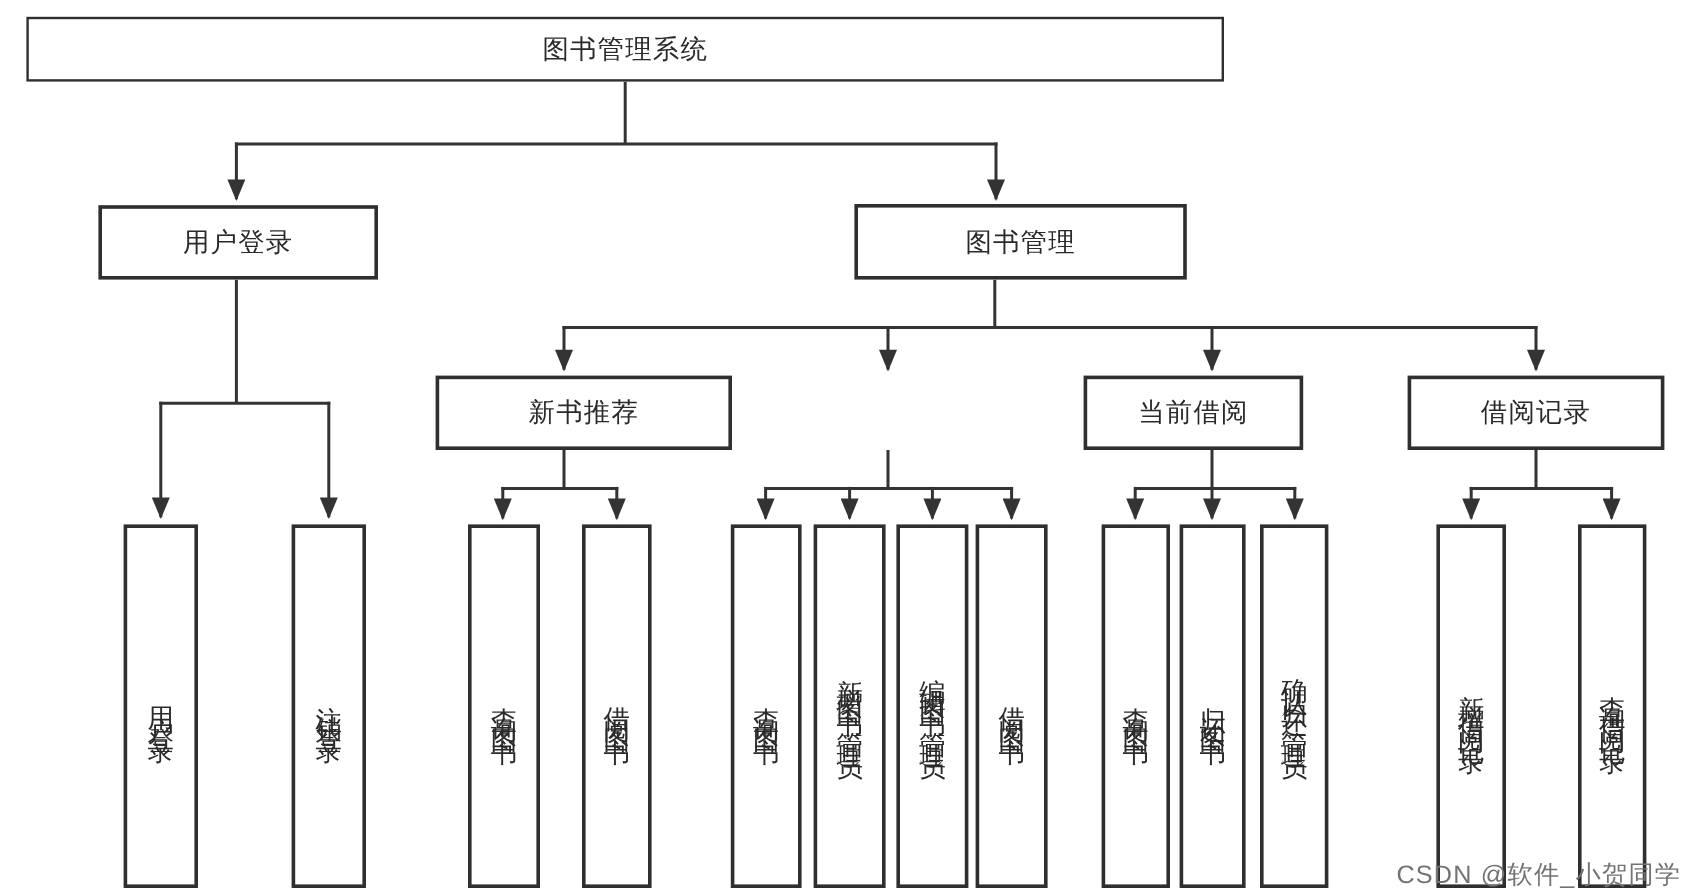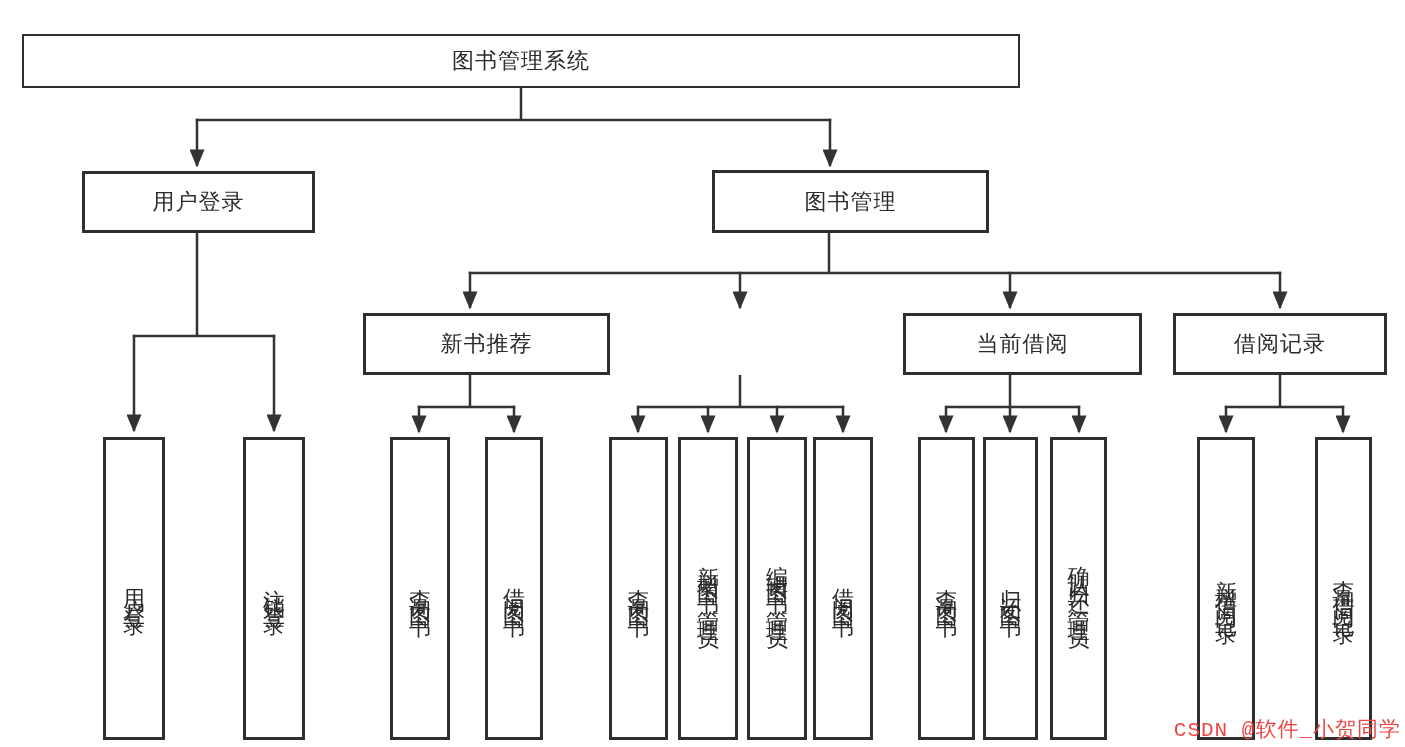--- a/index.html
+++ b/index.html
@@ -14,37 +14,36 @@
   .connectors{position:absolute;left:0;top:0;width:1405px;height:747px;}
   .box{
     position:absolute;
     box-sizing:border-box;
     background:#ffffff;
     border:3px solid #2f2f2f;
     display:flex;align-items:center;justify-content:center;
     text-align:center;
   }
   .box-h{font-size:22px;letter-spacing:1px;white-space:nowrap;}
-  .box-root{border-width:2px;margin-top:20px;}
+  .box-root{border-width:2px;}
   .box-v span{
     writing-mode:vertical-rl;
     text-orientation:mixed;
     font-size:22px;
     line-height:1;
     letter-spacing:9px;
   }
   .watermark{
     position:absolute;
     right:4px;bottom:4px;
     font-size:21px;
     letter-spacing:1px;
-    color:#ef4444;
+    color:#737373;
     z-index:5;
     white-space:nowrap;
-    font-family:Liberation Mono, monospace;
   }
 </style>
 </head>
 <body>
 
 <div class="canvas">
 
   <svg class="connectors" viewBox="0 0 1405 747" xmlns="http://www.w3.org/2000/svg">
     <defs>
       <marker id="ah" viewBox="0 0 12 10" refX="11" refY="5" markerWidth="21" markerHeight="15" orient="auto" markerUnits="userSpaceOnUse">
@@ -102,21 +101,21 @@
   <div class="box box-h" style="left:82px;top:171px;width:233px;height:62px;">
     <span>用户登录</span>
   </div>
   <div class="box box-h" style="left:712px;top:170px;width:277px;height:63px;">
     <span>图书管理</span>
   </div>
 
   <div class="box box-h" style="left:363px;top:313px;width:247px;height:62px;">
     <span>新书推荐</span>
   </div>
-  <div class="box box-h" style="left:903px;top:313px;width:239px;height:62px;">
+  <div class="box box-h" style="left:903px;top:313px;width:183px;height:62px;">
     <span>当前借阅</span>
   </div>
   <div class="box box-h" style="left:1173px;top:313px;width:214px;height:62px;">
     <span>借阅记录</span>
   </div>
 
   <div class="box box-v" style="left:103px;top:437px;width:62px;height:303px;">
     <span>用户登录</span>
   </div>
   <div class="box box-v" style="left:243px;top:437px;width:62px;height:303px;">

